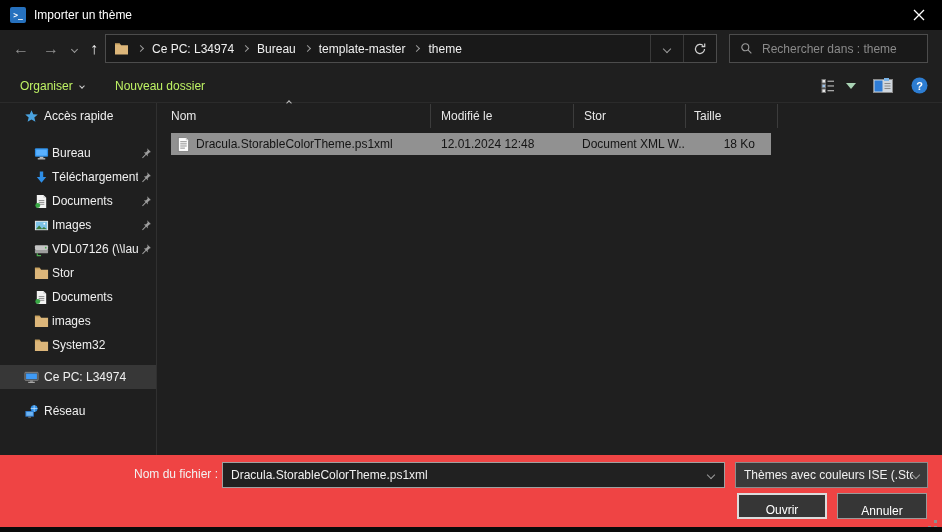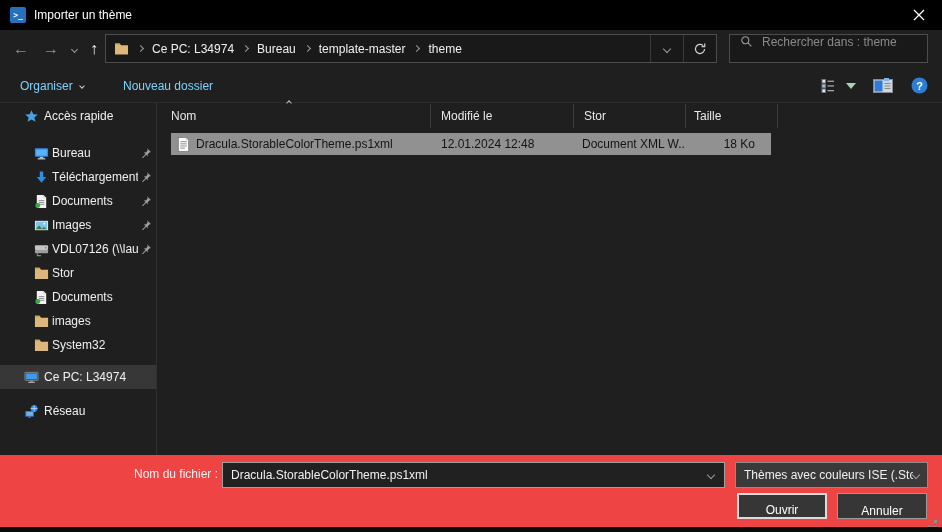--- a/index.html
+++ b/index.html
@@ -18,26 +18,26 @@
   .navbar { position:absolute; top:30px; left:0; width:942px; height:38px; }
   .nav-arrow { position:absolute; top:0; height:38px; display:flex; align-items:center; justify-content:center; font-size:16px; }
   .chev { display:inline-block; width:6px; height:6px; border-right:1.6px solid #9a9a9a; border-bottom:1.6px solid #9a9a9a; }
   .chev-down { transform:rotate(45deg); }
   .chev-right { transform:rotate(-45deg); width:5px; height:5px; }
   .chev-up { transform:rotate(-135deg); }
   .addressbar { position:absolute; left:105px; top:4px; width:612px; height:29px; background:#191919; border:1px solid #4c4c4c; display:flex; align-items:stretch; }
   .crumbs { flex:1; display:flex; align-items:center; padding-left:8px; gap:9px; overflow:hidden; }
   .crumb { color:#f0f0f0; white-space:nowrap; }
   .addr-btn { width:33px; display:flex; align-items:center; justify-content:center; border-left:1px solid #3a3a3a; }
-  .searchbox { position:absolute; left:729px; top:4px; width:199px; height:29px; background:#191919; border:1px solid #4c4c4c; display:flex; align-items:flex-start; padding-left:10px; gap:9px; }
+  .searchbox { position:absolute; left:729px; top:4px; width:199px; height:29px; background:#191919; border:1px solid #4c4c4c; display:flex; align-items:center; padding-left:10px; gap:9px; }
   .search-placeholder { color:#8a8a8a; }
 
   
   .cmdbar { position:absolute; top:68px; left:0; width:942px; height:35px; border-bottom:1px solid #2b2b2b; }
-  .cmd { position:absolute; top:0; height:35px; display:flex; align-items:center; gap:7px; color:#7dd3fc; }
+  .cmd { position:absolute; top:0; height:35px; display:flex; align-items:center; gap:7px; color:#bef264; }
   .cmd-right { position:absolute; top:0; height:35px; display:flex; align-items:center; }
 
   
   .sidebar { position:absolute; top:103px; left:0; width:156px; height:352px; }
   .side-item { position:absolute; left:0; width:156px; height:24px; display:flex; align-items:center; }
   .side-item .ico { position:absolute; left:34px; width:15px; height:15px; }
   .side-item.root .ico { left:24px; }
   .side-item .lbl { position:absolute; left:52px; right:18px; white-space:nowrap; overflow:hidden; }
   .side-item.root .lbl { left:44px; }
   .side-item .pin { position:absolute; right:4px; width:12px; height:12px; }
@@ -144,21 +144,21 @@
       </span>
       <span class="search-placeholder">Rechercher dans : theme</span>
     </div>
   </div>
 
   <div class="cmdbar">
     <div class="cmd" style="left:20px;">
       <span>Organiser</span>
       <span class="chev chev-down" style="width:4px;height:4px;border-color:#cfcfcf;"></span>
     </div>
-    <div class="cmd" style="left:123px;">
+    <div class="cmd" style="left:115px;">
       <span>Nouveau dossier</span>
     </div>
     <div class="cmd-right" style="left:816px;width:24px;justify-content:center;">
       <span>
         <svg width="16" height="16" viewBox="0 0 16 16">
             <rect x="2" y="1.5" width="3.5" height="3.5" fill="#e8e8e8" stroke="#777"></rect>
             <rect x="2" y="6.2" width="3.5" height="3.5" fill="#9cc3ea" stroke="#777"></rect>
             <rect x="2" y="11" width="3.5" height="3.5" fill="#e8e8e8" stroke="#777"></rect>
             <rect x="7.5" y="2.6" width="6.5" height="1.3" fill="#a8a8a8"></rect>
             <rect x="7.5" y="7.3" width="6.5" height="1.3" fill="#a8a8a8"></rect>

